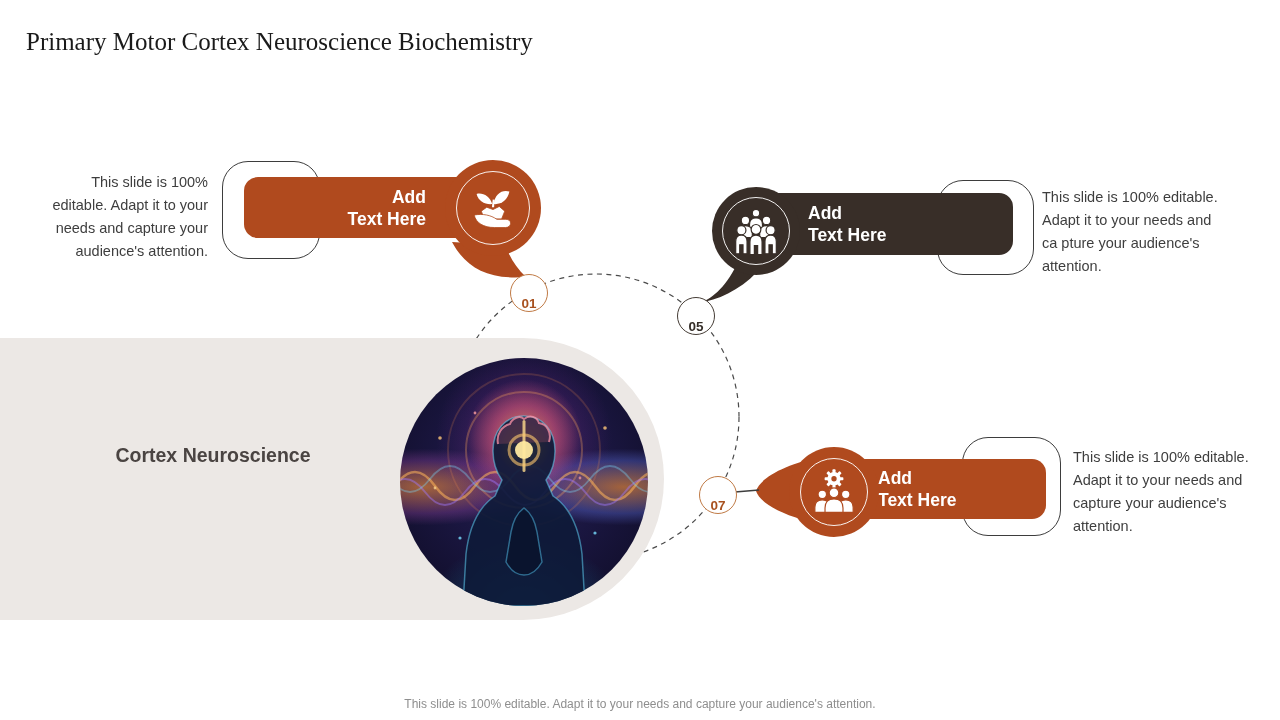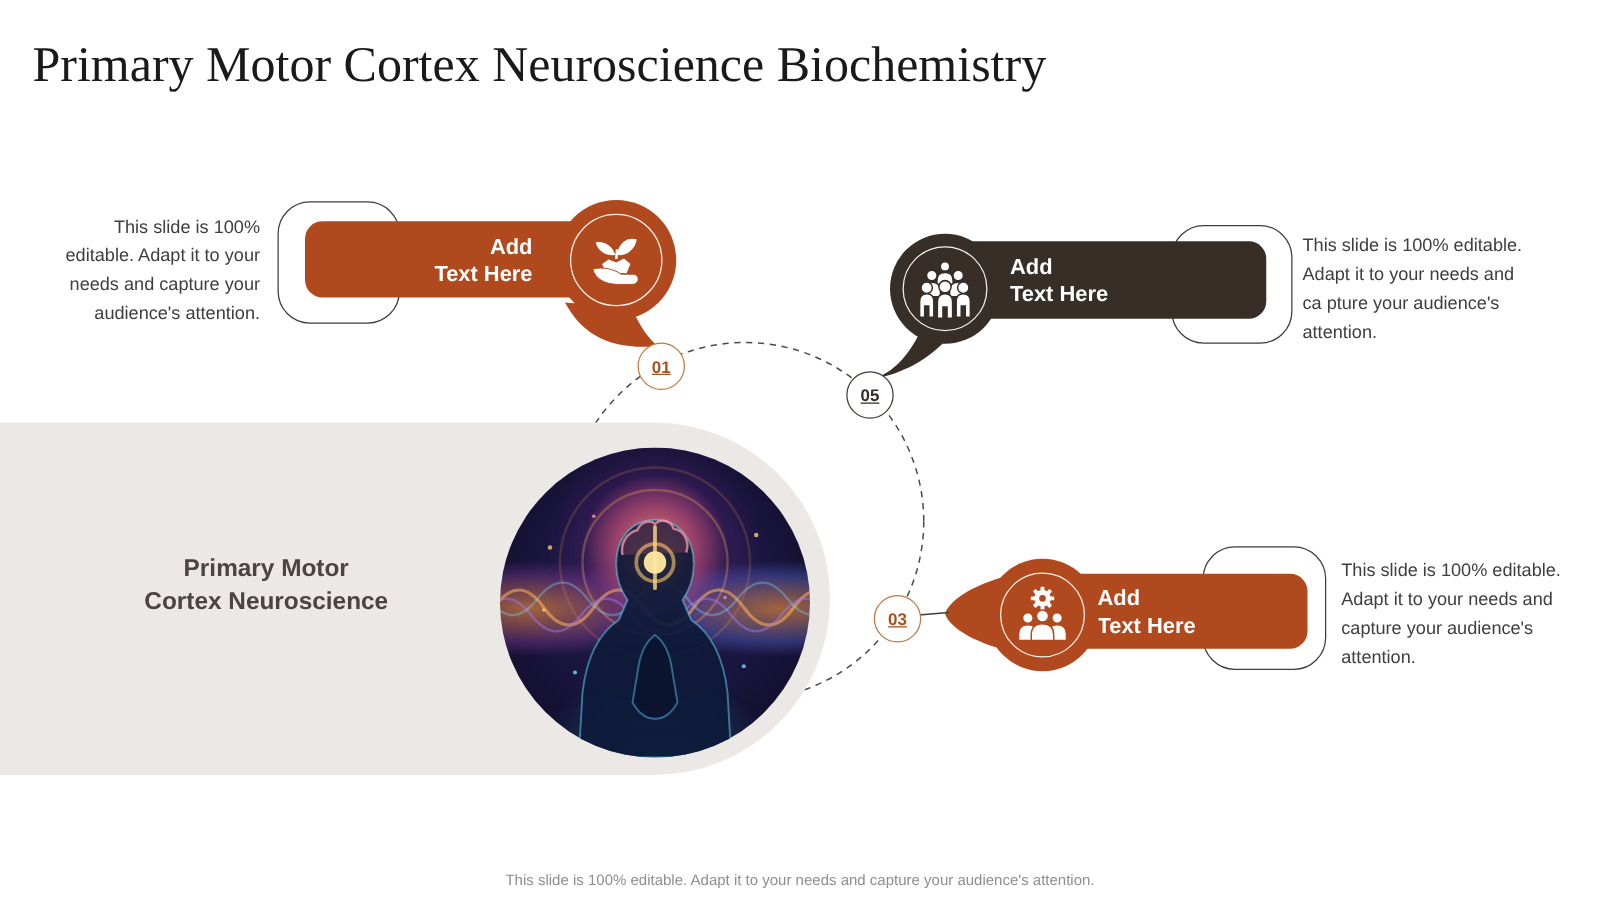--- a/index.html
+++ b/index.html
@@ -3,21 +3,21 @@
 <meta charset="utf-8">
 <style>
   html,body{margin:0;padding:0;background:#fff;}
   .slide{
     position:relative;width:1280px;height:720px;overflow:hidden;background:#ffffff;
     font-family:"Liberation Sans",sans-serif;
   }
   
   .title{
     position:absolute;left:26px;top:28px;
-    font-family:"Liberation Serif",serif;font-size:40px;color:#1a1a1a;white-space:nowrap;
+    font-family:"Liberation Serif",serif;font-size:25px;color:#1a1a1a;white-space:nowrap;
   }
   
   .overlay{position:absolute;left:0;top:0;pointer-events:none;}
   .overlay-under{z-index:1;}
   .overlay-mid{z-index:4;}
   
   .panel{
     position:absolute;left:0;top:338px;width:664px;height:282px;
     background:#ECE8E5;border-radius:0 141px 141px 0;z-index:2;
   }
@@ -55,21 +55,21 @@
   .bar.align-left{align-items:flex-start;text-align:left;}
   .balloon{position:absolute;border-radius:50%;z-index:7;}
   .balloon.orange{background:#B04A1E;}
   .balloon.dark{background:#382E28;}
   .ring{
     position:absolute;border:1.6px solid rgba(255,255,255,.92);border-radius:50%;
     display:flex;align-items:center;justify-content:center;
   }
   .num{
     position:absolute;width:36px;height:36px;border-radius:50%;background:#fff;z-index:8;
-    display:flex;align-items:center;justify-content:center;font-weight:bold;font-size:13.5px;text-decoration:underline;
+    display:flex;align-items:flex-end;justify-content:center;font-weight:bold;font-size:13.5px;
   }
   .num.orange{border:1.6px solid #C07A45;color:#A8511F;}
   .num.dark{border:1.6px solid #453C35;color:#342D27;}
   .desc{position:absolute;font-size:14.5px;line-height:23px;color:#3E3E3E;z-index:5;}
   .desc.align-right{text-align:right;}
   
   .c1-frame{left:222px;top:161px;width:96px;height:96px;}
   .c1-bar{left:244px;top:177px;width:250px;height:61px;padding-right:68px;box-sizing:border-box;}
   .c1-balloon{left:445px;top:160px;width:96px;height:96px;}
   .c1-balloon .ring{inset:11px;}
@@ -100,21 +100,20 @@
 
   <div class="title">Primary Motor Cortex Neuroscience Biochemistry</div>
 
   <svg class="overlay overlay-under" width="1280" height="720" viewBox="0 0 1280 720">
     <circle cx="596" cy="417" r="143" fill="none" stroke="#4a4a4a" stroke-width="1.2" stroke-dasharray="5 4.5"></circle>
   </svg>
 
   <div class="panel"></div>
 
   <div class="center-heading">
-    <span>Primary Motor</span>
     <span>Cortex Neuroscience</span>
   </div>
 
   <div class="photo">
     <svg width="248" height="248" viewBox="0 0 248 248">
       <circle cx="124" cy="92" r="58" fill="none" stroke="rgba(255,170,90,0.30)" stroke-width="2"></circle>
       <circle cx="124" cy="92" r="76" fill="none" stroke="rgba(255,150,70,0.18)" stroke-width="2"></circle>
       <path d="M-5 128 Q15 100 35 128 T75 128 T115 128 T155 128 T195 128 T235 128 T275 128" fill="none" stroke="rgba(255,180,90,0.55)" stroke-width="2.5"></path>
       <path d="M-15 134 Q5 108 25 134 T65 134 T105 134 T145 134 T185 134 T225 134 T265 134" fill="none" stroke="rgba(160,120,255,0.45)" stroke-width="2"></path>
       <path d="M-10 121 Q10 147 30 121 T70 121 T110 121 T150 121 T190 121 T230 121 T270 121" fill="none" stroke="rgba(120,220,255,0.35)" stroke-width="1.8"></path>
@@ -215,19 +214,19 @@
           <path d="M17 42 c-6.5 0 -9.5 3.8 -9.5 9.5 V58 h19 v-6.5 c0 -5.7 -3 -9.5 -9.5 -9.5 z"></path>
           <circle cx="47" cy="35" r="5.4"></circle>
           <path d="M47 42 c-6.5 0 -9.5 3.8 -9.5 9.5 V58 h19 v-6.5 c0 -5.7 -3 -9.5 -9.5 -9.5 z"></path>
           <circle cx="32" cy="33" r="6.2"></circle>
           <path d="M32 41 c-8 0 -11.5 4.5 -11.5 11.5 V58 h23 v-5.5 C43.5 45.5 40 41 32 41 z"></path>
         </g>
       </svg>
     </div>
   </div>
   <div class="num orange c3-num">
-    <span>03</span>
+    <span>07</span>
   </div>
   <div class="desc c3-desc">This slide is 100% editable. Adapt it to your needs and capture your audience's attention.</div>
 
   <div class="footer">This slide is 100% editable. Adapt it to your needs and capture your audience's attention.</div>
 
 </div>
 
 </body></html>

